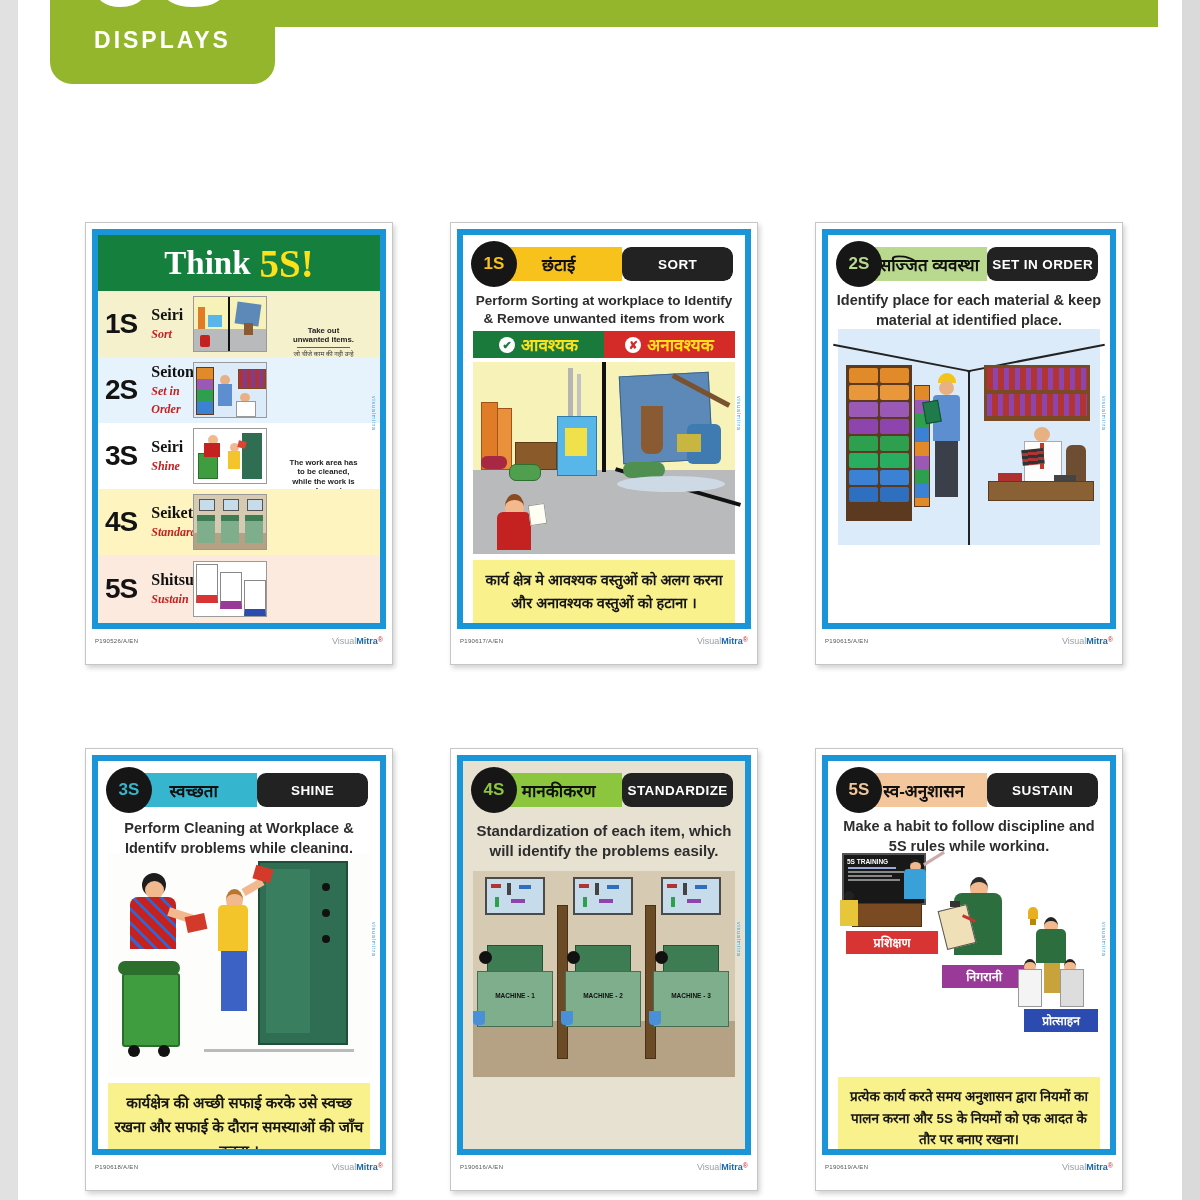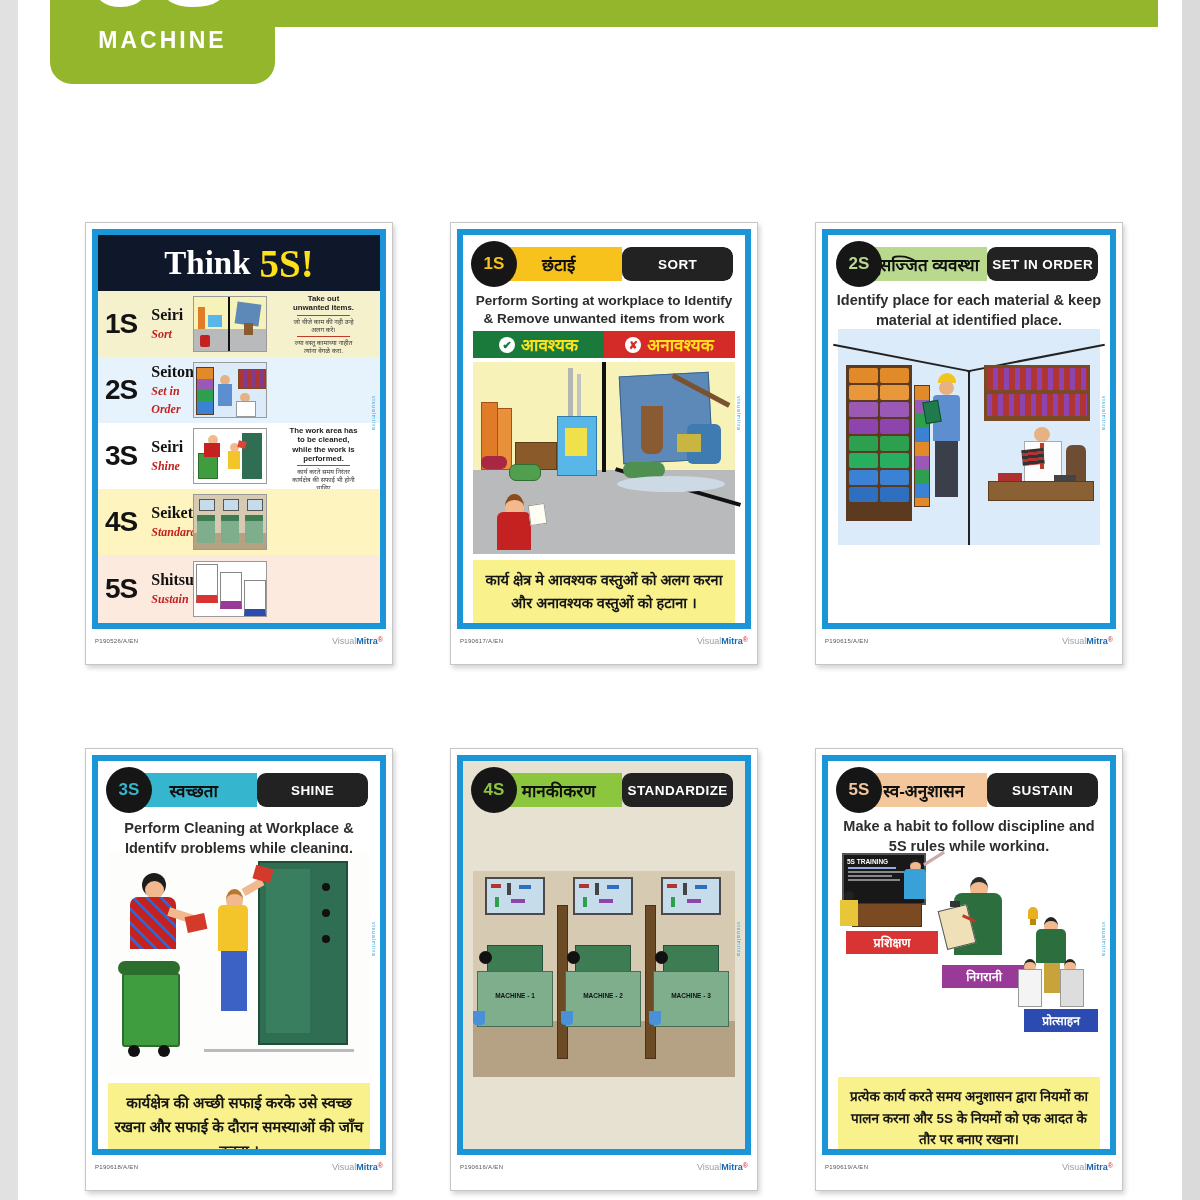--- a/index.html
+++ b/index.html
@@ -63,46 +63,46 @@
   .s-sus{top:90px;height:220px;background:#fff;}
   .sh{position:absolute;} 
 
   .binrow{display:flex;gap:2px;height:15px;margin:2px;}
   .binrow>div{flex:1;border-radius:2px;}
 
   .vlabel{position:absolute;color:#fff;font-weight:bold;font-size:12.5px;text-align:center;
           padding:3px 4px;}
 
   
-  .think-header{position:absolute;left:0;right:0;top:0;height:56px;background:#0f172a;
+  .think-header{position:absolute;left:0;right:0;top:0;height:56px;background:#15803d;
         display:flex;align-items:center;justify-content:center;font-family:"Liberation Serif",serif;font-weight:bold;}
   .think-header .w{color:#fff;font-size:33px;}
   .think-header .y{color:#ffe11a;font-size:39px;margin-left:9px;}
   .trow{position:absolute;left:0;right:0;height:66px;display:flex;}
   .tlabel{width:95px;display:flex;align-items:center;padding-left:7px;box-sizing:border-box;}
   .tnum{font-size:28px;font-weight:bold;color:#131313;letter-spacing:-1px;}
   .tnames{margin-left:14px;}
   .tjp{font-family:"Liberation Serif",serif;font-weight:bold;font-size:16px;color:#111;line-height:1;}
   .ten{color:#c42121;font-style:italic;font-weight:bold;font-size:12px;font-family:"Liberation Serif",serif;}
   .timg{width:72px;height:54px;align-self:center;border:1px solid #9a9a9a;position:relative;overflow:hidden;background:#fff;}
-  .ttext{flex:1;padding:3px 22px 0;text-align:center;}
+  .ttext{flex:1;padding:3px 22px 0;text-align:center;margin-top:32px;}
   .tdesc{font-size:7.8px;font-weight:bold;color:#1d1d1d;line-height:1.2;}
   .tsep{height:1px;background:#c03a2b;margin:2px 8px;}
   .thi{font-size:6.4px;color:#3a3a3a;line-height:1.25;}
 </style>
 </head>
 <body>
 
 <div id="root">
   <div class="strip left"></div>
   <div class="strip right"></div>
   <div class="greenbar"></div>
   <div class="logo">
     <div class="big">5S</div>
-    <div class="sub">MACHINE</div>
+    <div class="sub">DISPLAYS</div>
   </div>
 
   <div class="poster" style="left:85px;top:222px;">
     <div class="pframe">
       <div class="pcontent">
         <div class="think-header">
           <span class="w">Think</span>
           <span class="y">5S!</span>
         </div>
 
@@ -383,20 +383,21 @@
   <div class="poster" style="left:450px;top:748px;">
     <div class="pframe">
       <div class="pcontent" style="background:#e7e1d2;">
         <div class="pill a-std">
           <div class="circ">4S</div>
           <div class="bar">
             <div class="hin">मानकीकरण</div>
             <div class="eng">STANDARDIZE</div>
           </div>
         </div>
+        <div class="ptext" style="top:60px;font-size:15px;">Standardization of each item, which will identify the problems easily.</div>
         <div class="scene s-std">
           <div class="sh" style="left:84px;top:34px;width:9px;height:152px;background:#6b4a26;border:1px solid #4a3118;"></div>
           <div class="sh" style="left:172px;top:34px;width:9px;height:152px;background:#6b4a26;border:1px solid #4a3118;"></div>
 
           <div class="sh" style="left:12px;top:6px;width:56px;height:34px;background:#c7dcea;border:2px solid #4a4a4a;">
             <div style="position:absolute;left:4px;top:5px;width:10px;height:4px;background:#b03434;"></div>
             <div style="position:absolute;left:20px;top:4px;width:4px;height:12px;background:#444;"></div>
             <div style="position:absolute;left:32px;top:6px;width:12px;height:4px;background:#2e6fc0;"></div>
             <div style="position:absolute;left:8px;top:18px;width:4px;height:10px;background:#2e9e4f;"></div>
             <div style="position:absolute;left:24px;top:20px;width:14px;height:4px;background:#8e44ad;"></div>

